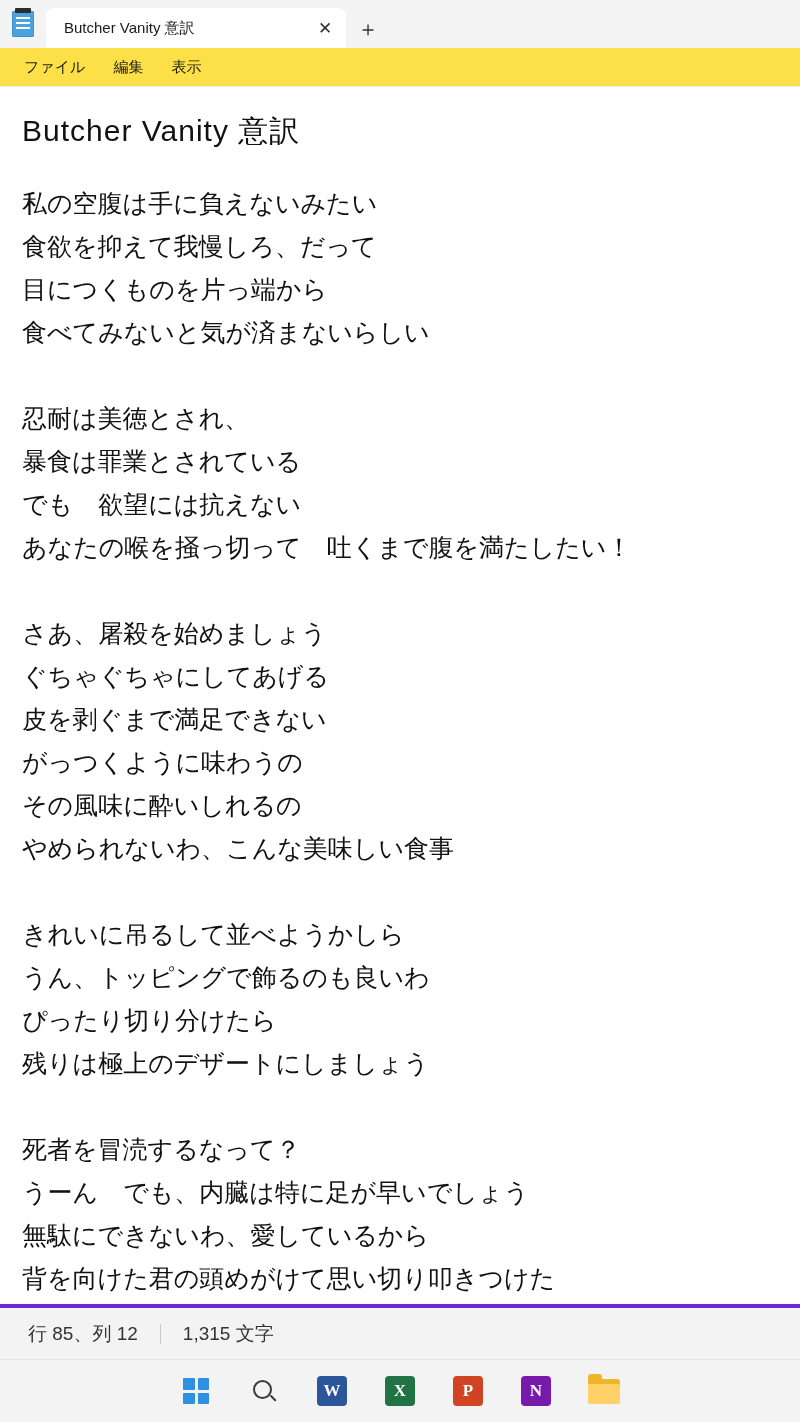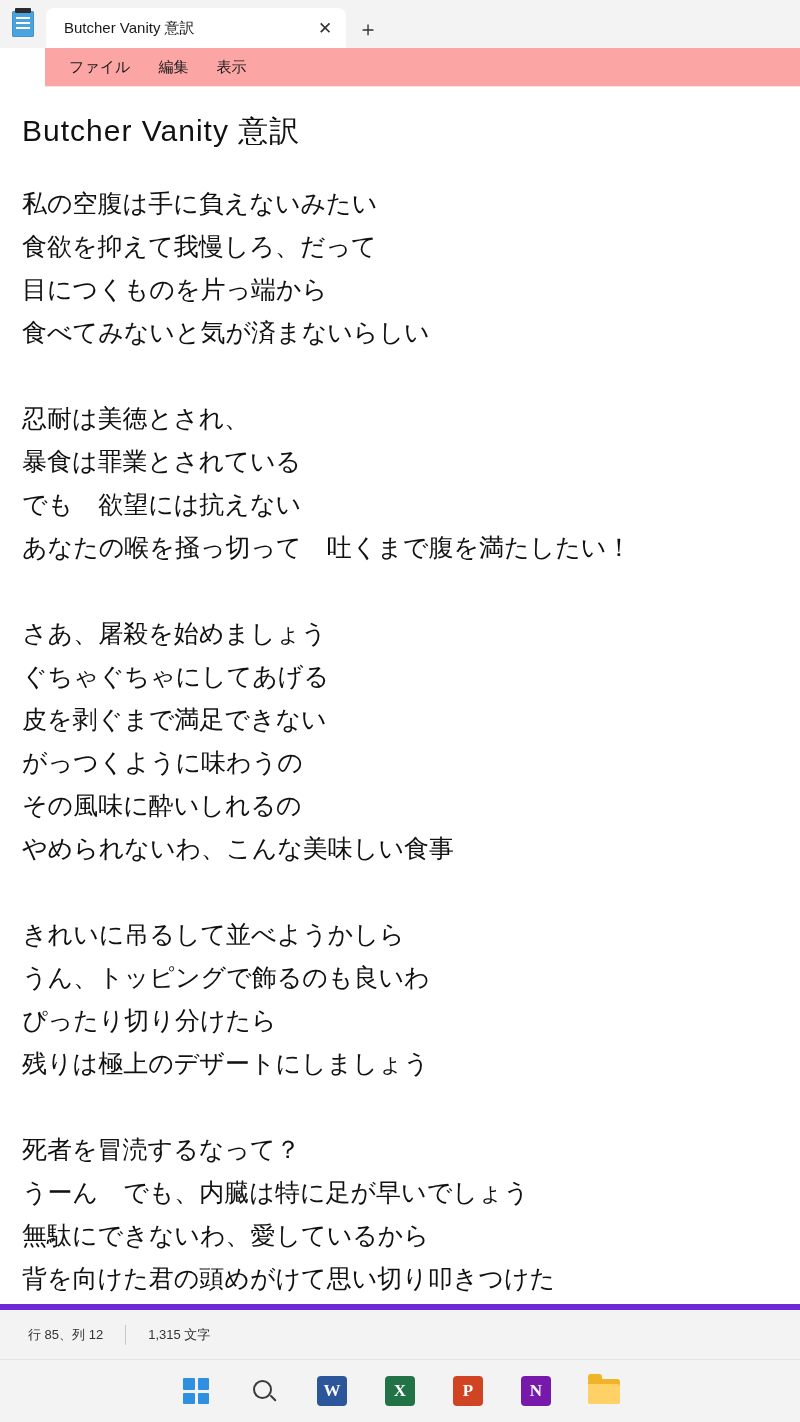--- a/index.html
+++ b/index.html
@@ -91,26 +91,25 @@
     align-items: center;
     justify-content: center;
     color: #333;
     font-size: 21px;
     line-height: 1;
   }
 
   
   .menubar {
     height: 38px;
-    background: #fca5a5;
+    background: #fde047;
     display: flex;
     align-items: center;
     padding-left: 10px;
     border-bottom: 1px solid #ebebeb;
-    margin-left: 45px;
   }
   .menu-item {
     font-size: 15px;
     color: #1a1a1a;
     padding: 5px 14px;
     border-radius: 4px;
   }
 
   
   .editor {
@@ -140,26 +139,26 @@
   }
 
   
   .statusbar {
     position: absolute;
     left: 0;
     right: 0;
     bottom: 62px;
     height: 56px;
     background: #f3f3f3;
-    border-top: 6px solid #6d28d9;
+    border-top: 4px solid #6d28d9;
     display: flex;
     align-items: center;
     padding-left: 28px;
     box-sizing: border-box;
-    font-size: 13px;
+    font-size: 19px;
     color: #333;
   }
   .status-sep {
     width: 1px;
     height: 20px;
     background: #c9c9c9;
     margin: 0 22px;
   }
 
   

